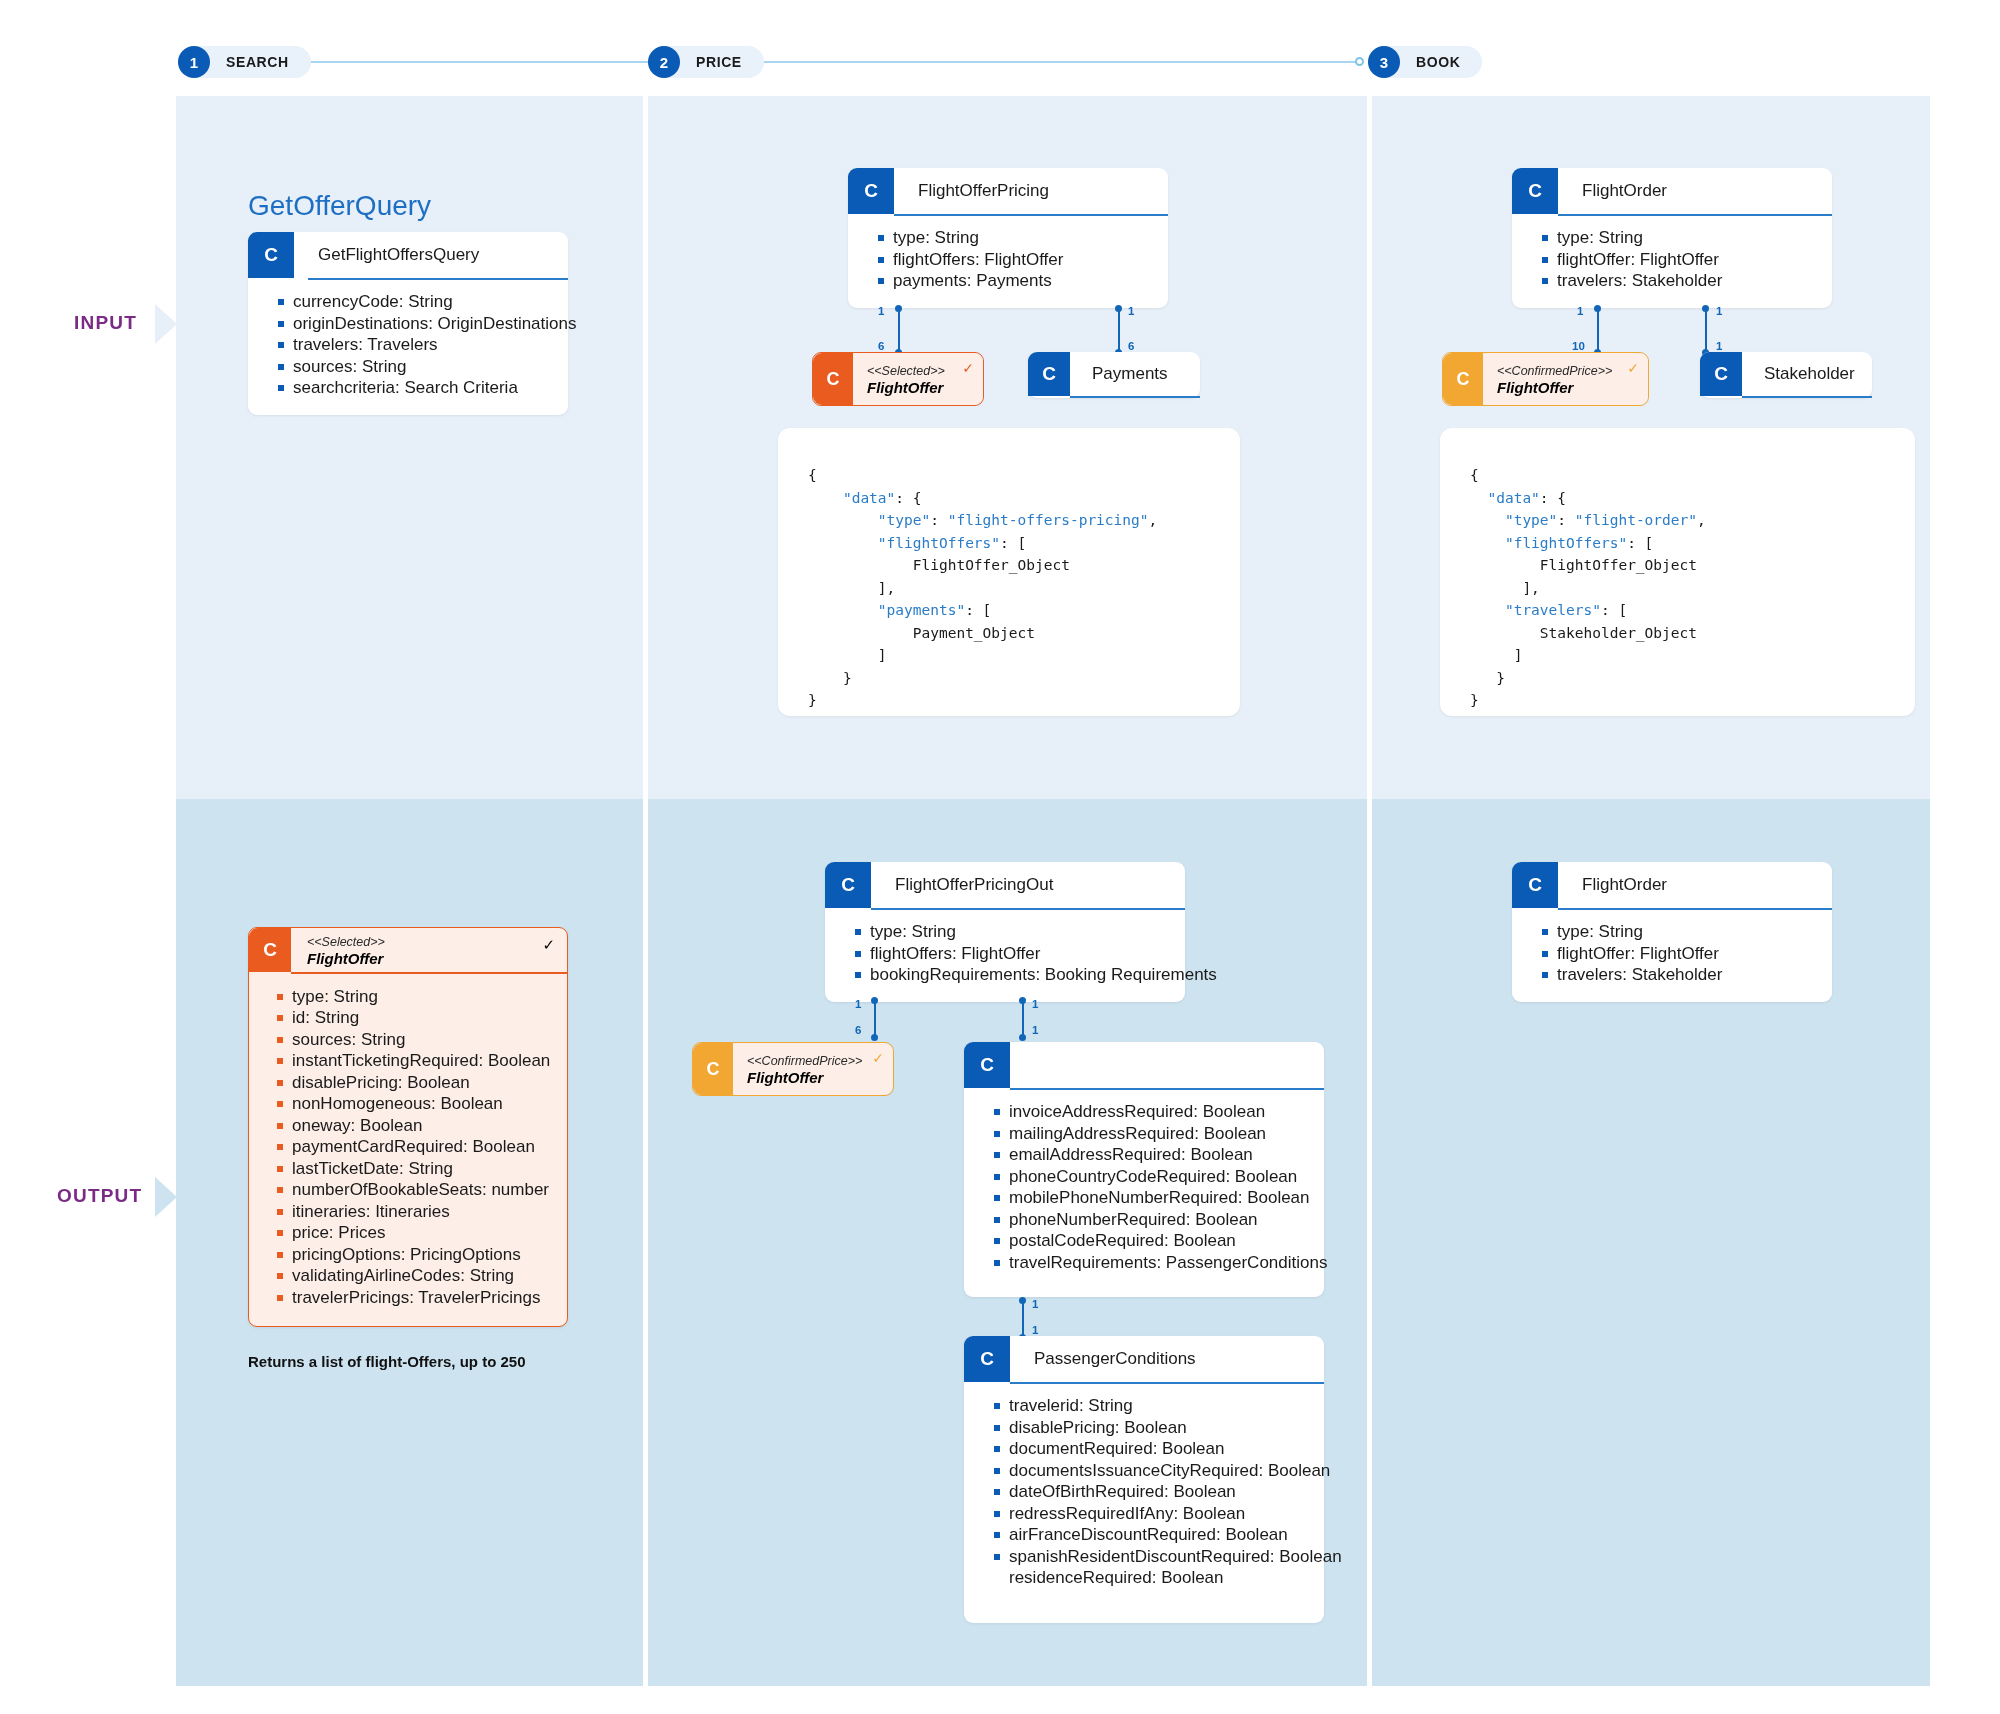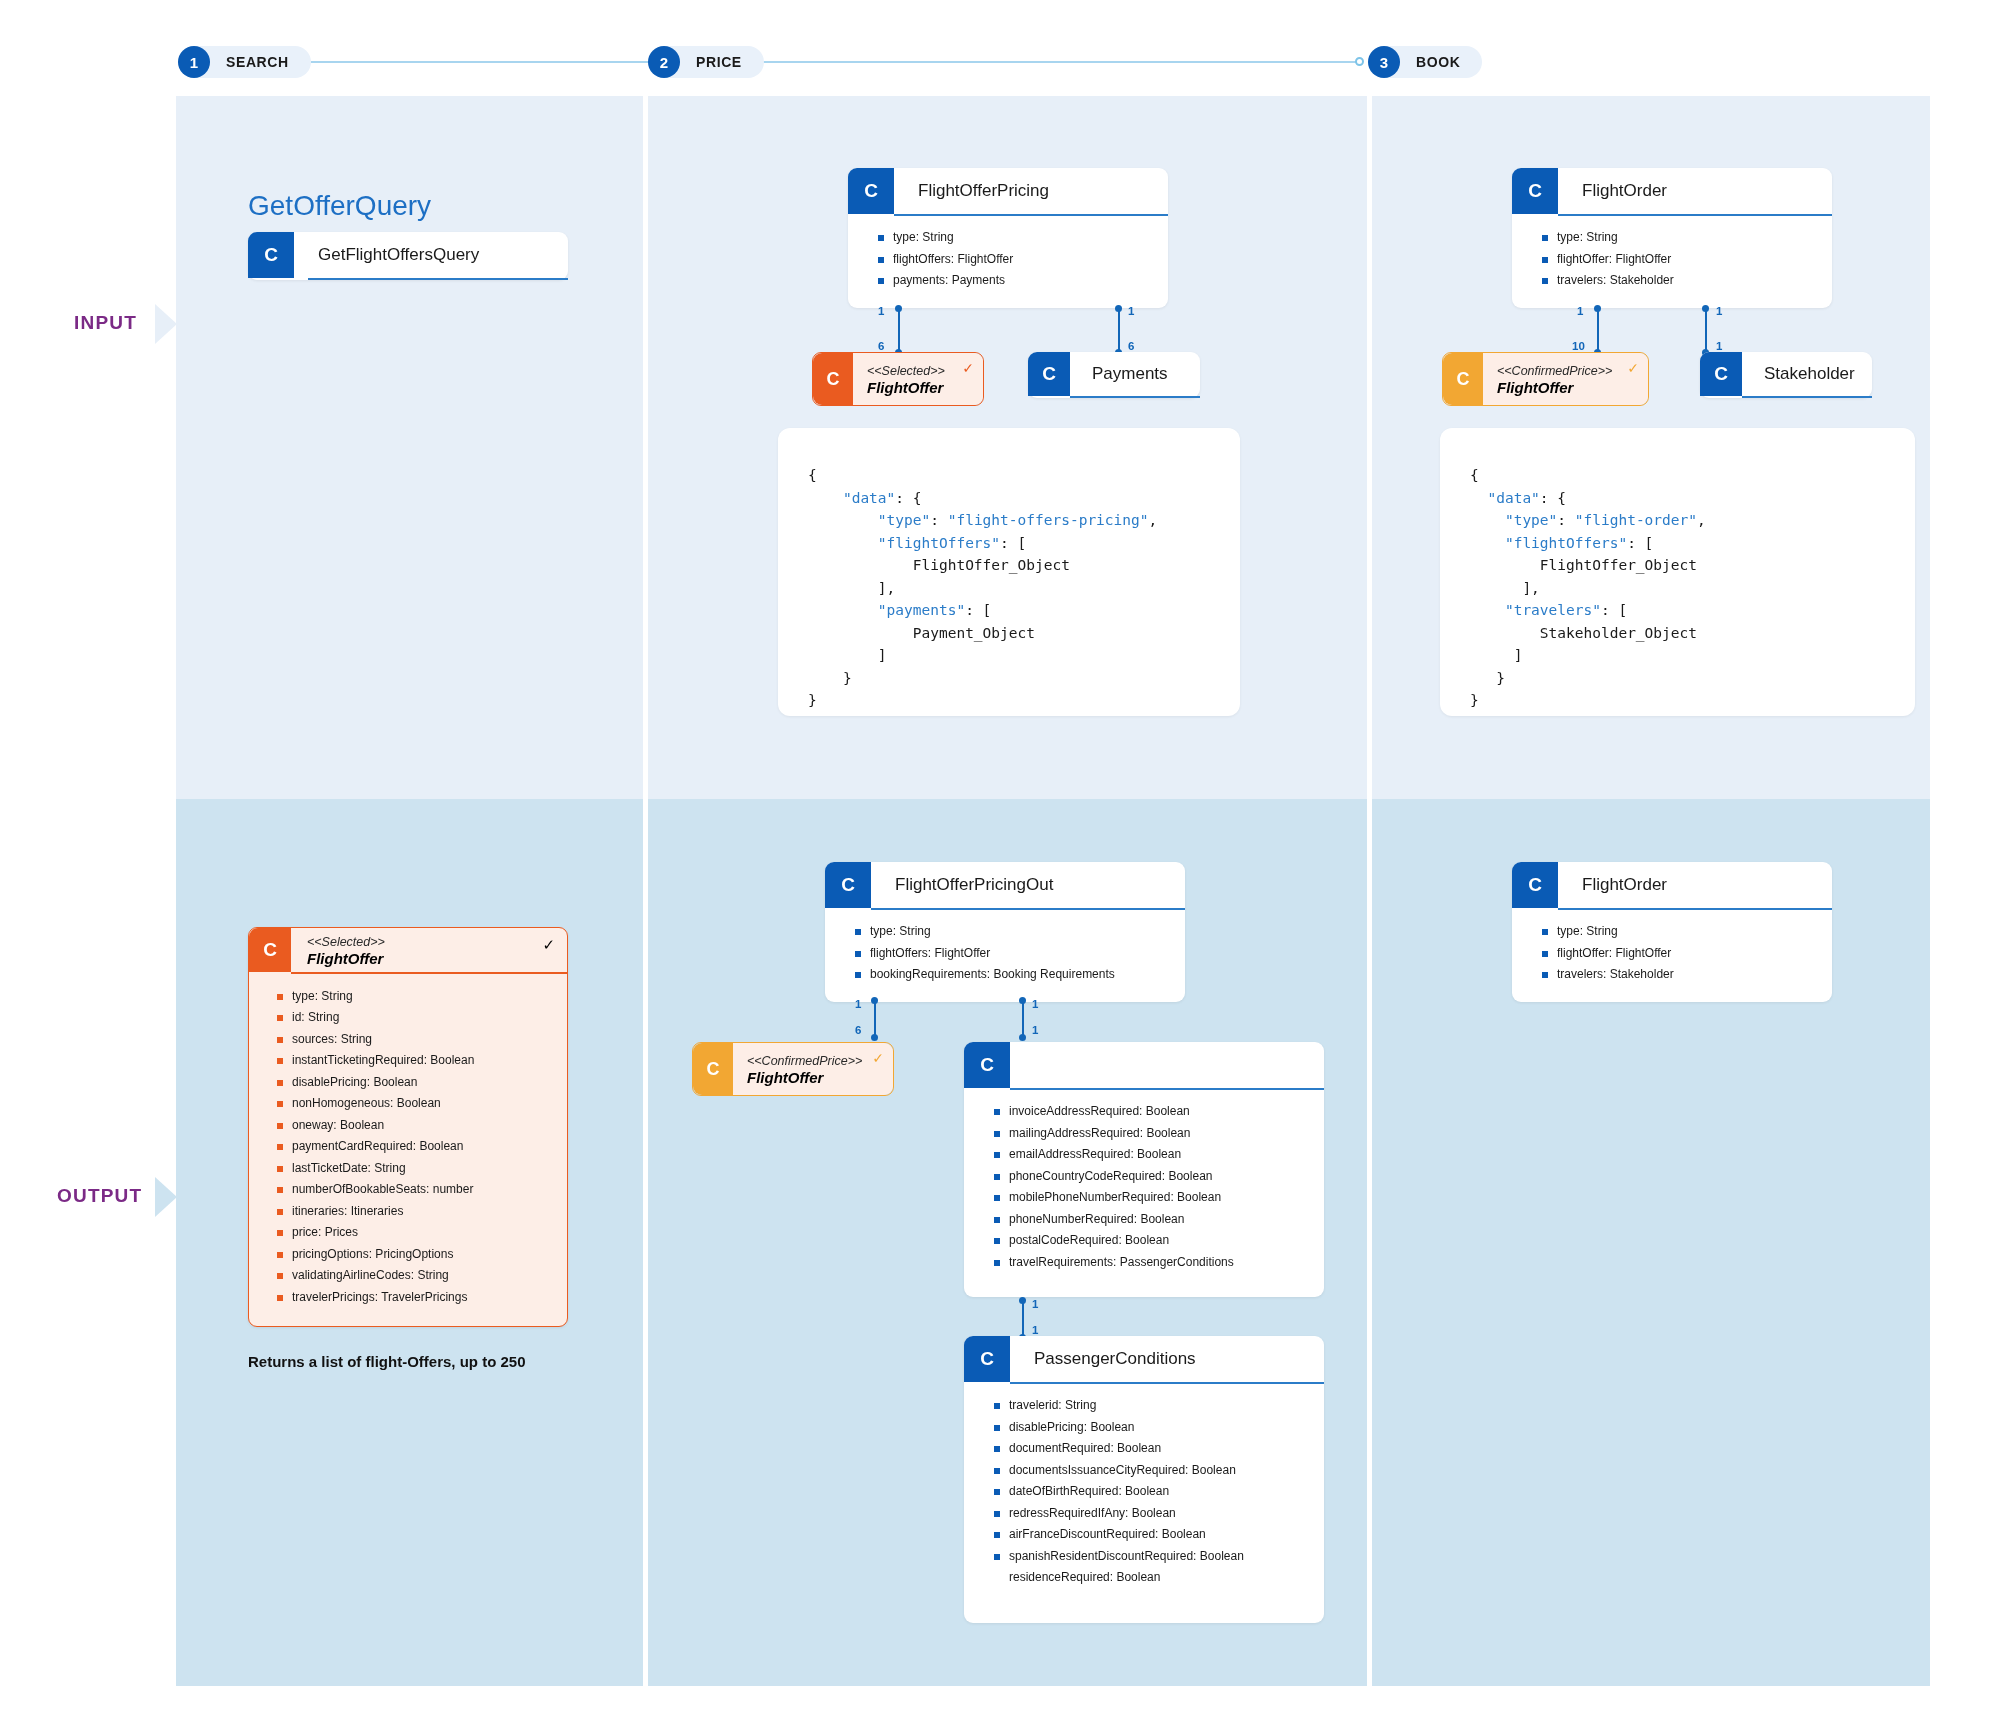--- a/index.html
+++ b/index.html
@@ -116,21 +116,21 @@
   }
   .uml-rule {
     height: 2px;
     background: #2b7cc8;
     margin: 0;
   }
   .uml-body {
     padding: 11px 14px 16px 30px;
   }
   .attr {
-    font-size: 12px;
+    font-size: 17px;
     line-height: 21.5px;
     color: #1a1a1a;
     position: relative;
     padding-left: 15px;
     white-space: nowrap;
   }
   .attr::before {
     content: "";
     position: absolute;
     left: 0; top: 8px;
@@ -291,20 +291,27 @@
   <div class="side-notch" style="left:155px; top:1177px; border-left:22px solid #cde3f0;"></div>
 
   <div class="big-title" style="left:248px; top:190px;">GetOfferQuery</div>
 
   <div class="uml" style="left:248px; top:232px; width:320px;">
     <div class="uml-head">
       <div class="uml-badge">C</div>
       <div class="uml-title">GetFlightOffersQuery</div>
     </div>
     <div class="uml-rule" style="margin-left:60px; margin-right:0;"></div>
+    <div class="uml-body">
+      <div class="attr">currencyCode: String</div>
+      <div class="attr">originDestinations: OriginDestinations</div>
+      <div class="attr">travelers: Travelers</div>
+      <div class="attr">sources: String</div>
+      <div class="attr">searchcriteria: Search Criteria</div>
+    </div>
   </div>
 
   <div class="uml orange" style="left:248px; top:927px; width:320px;">
     <div class="uml-head">
       <div class="uml-badge">C</div>
       <div class="head-text">
         <div class="stereo-kind">&lt;&lt;Selected&gt;&gt;</div>
         <div class="stereo-name">FlightOffer</div>
         <div class="stereo-mark" style="right:12px; top:10px; font-size:15px;">✓</div>
       </div>

